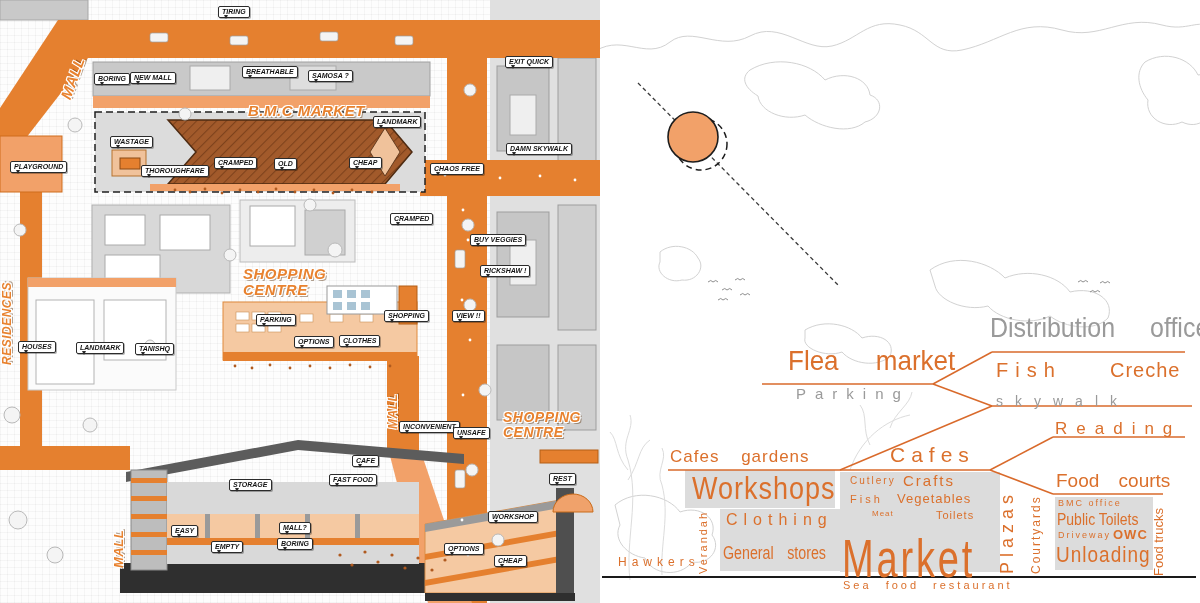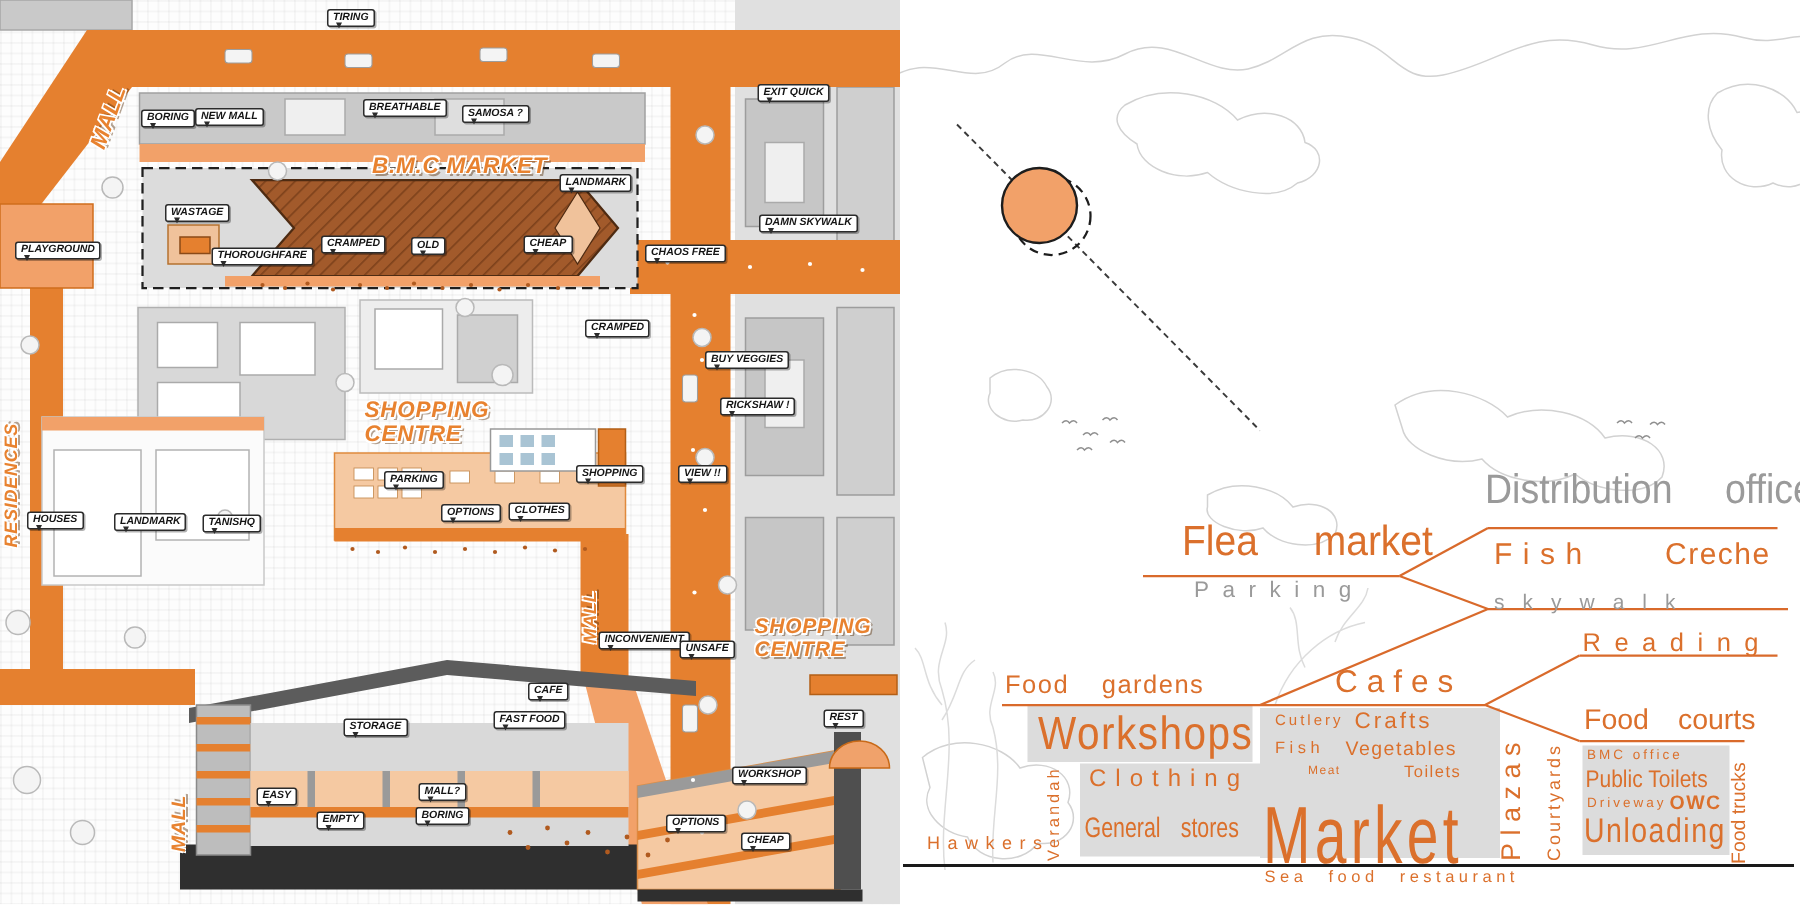--- a/index.html
+++ b/index.html
@@ -340,21 +340,21 @@
     </svg>
 
 
     <div class="pw" style="left:188px;top:348px;font-size:26px;word-spacing:30px;transform:scaleY(1.08);transform-origin:left bottom;">Flea market</div>
     <div class="pw gray" style="left:196px;top:386px;font-size:15px;letter-spacing:9px;">Parking</div>
     <div class="pw gray" style="left:390px;top:316px;font-size:25px;word-spacing:28px;transform:scaleY(1.1);transform-origin:left bottom;">Distribution office</div>
     <div class="pw" style="left:396px;top:360px;font-size:20px;letter-spacing:7px;">Fish</div>
     <div class="pw" style="left:510px;top:360px;font-size:20px;letter-spacing:1px;">Creche</div>
     <div class="pw gray" style="left:396px;top:394px;font-size:14px;letter-spacing:12px;">skywalk</div>
     <div class="pw" style="left:455px;top:420px;font-size:17px;letter-spacing:9px;">Reading</div>
-    <div class="pw" style="left:70px;top:448px;font-size:17px;word-spacing:16px;letter-spacing:1px;">Food gardens</div>
+    <div class="pw" style="left:70px;top:448px;font-size:17px;word-spacing:16px;letter-spacing:1px;">Cafes gardens</div>
     <div class="pw" style="left:290px;top:444px;font-size:21px;letter-spacing:6px;">Cafes</div>
     <div class="pw" style="left:456px;top:471px;font-size:19px;word-spacing:14px;text-align:right;">Food courts</div>
     <div class="pw" style="left:92px;top:474px;font-size:27px;letter-spacing:1px;transform:scaleY(1.15);transform-origin:left top;">Workshops</div>
     <div class="pw" style="left:250px;top:476px;font-size:10px;letter-spacing:2px;">Cutlery</div>
     <div class="pw" style="left:303px;top:473px;font-size:15px;letter-spacing:2px;">Crafts</div>
     <div class="pw" style="left:250px;top:494px;font-size:11px;letter-spacing:3px;">Fish</div>
     <div class="pw" style="left:297px;top:492px;font-size:13px;letter-spacing:1px;">Vegetables</div>
     <div class="pw" style="left:272px;top:510px;font-size:8px;letter-spacing:1px;">Meat</div>
     <div class="pw" style="left:336px;top:510px;font-size:11px;letter-spacing:1px;">Toilets</div>
     <div class="pw" style="left:242px;top:531px;font-size:40px;letter-spacing:3px;transform:scale(0.95,1.35);transform-origin:left top;">Market</div>

